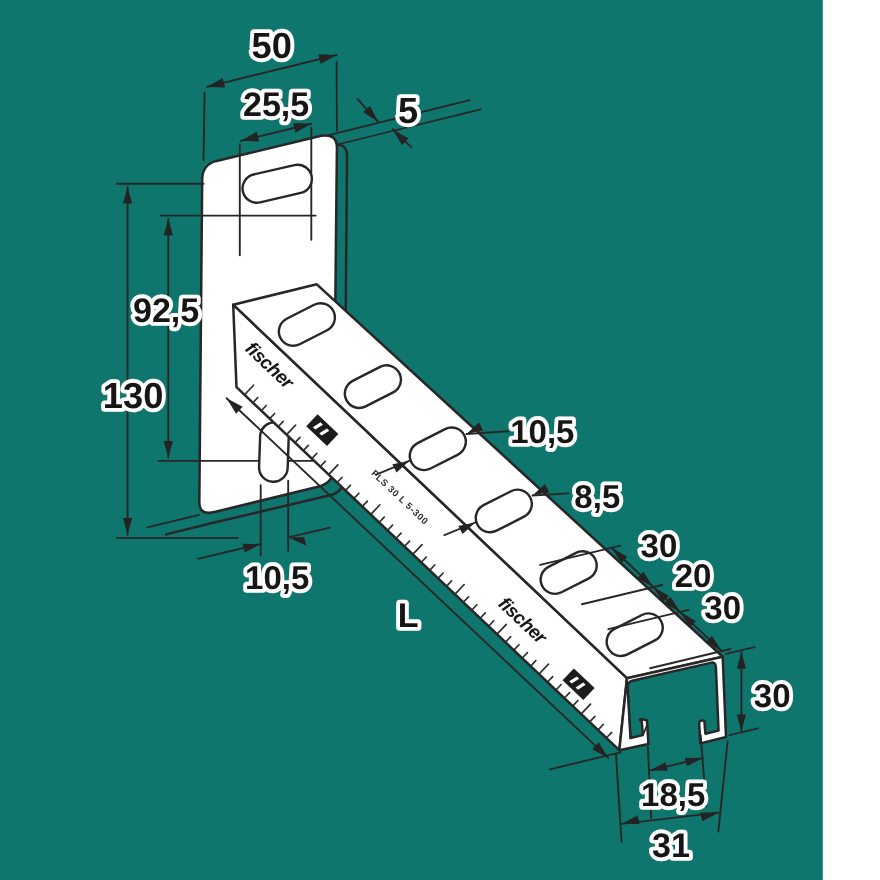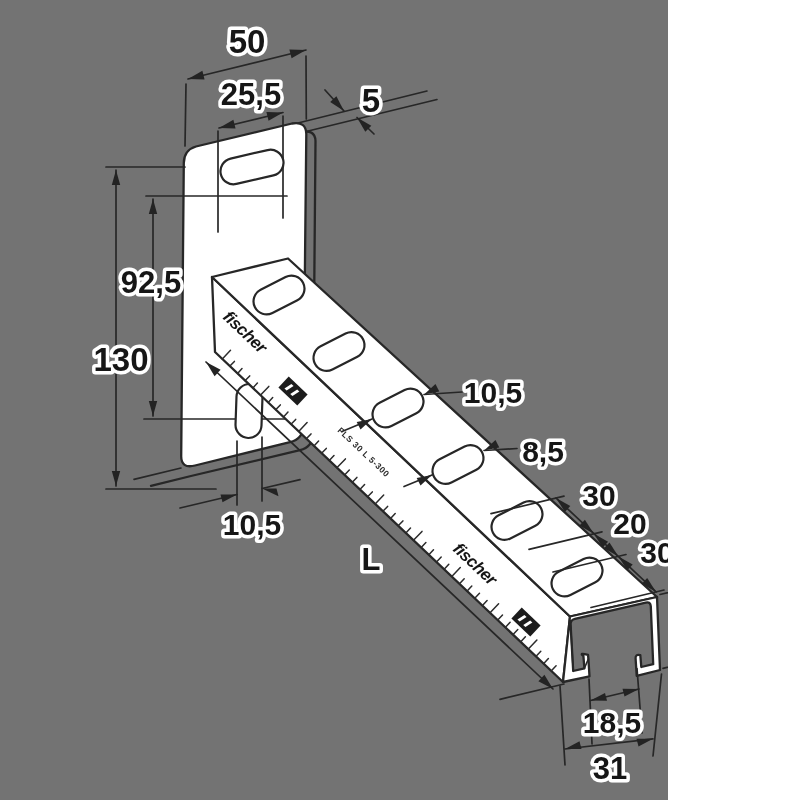--- a/index.html
+++ b/index.html
@@ -1,16 +1,16 @@
 <!DOCTYPE html>
 <html><head>
 <meta charset="utf-8">
 <style>
   html,body{margin:0;padding:0;background:#ffffff;}
-  .stage{width:668px;height:800px;position:relative;background:#737373;overflow:hidden;
+  .stage{width:748px;height:800px;position:relative;background:#0f766e;overflow:hidden;
          font-family:"Liberation Sans","DejaVu Sans",sans-serif;}
   svg{display:block;}
   .outline{fill:none;stroke:#272727;stroke-width:2.3;stroke-linejoin:round;stroke-linecap:round;}
   .outline-fill{fill:#ffffff;stroke:#272727;stroke-width:2.3;stroke-linejoin:round;}
   .slot{fill:#ffffff;stroke:#272727;stroke-width:2.2;}
   .dim{fill:none;stroke:#272727;stroke-width:1.7;stroke-linecap:round;}
   .thin{fill:none;stroke:#272727;stroke-width:1.6;stroke-linecap:round;}
   .ah{fill:#232323;stroke:none;}
   .dimtxt{fill:#161616;font-weight:bold;font-size:30px;text-anchor:middle;
           paint-order:stroke;stroke:#ffffff;stroke-width:7px;stroke-linejoin:round;}

